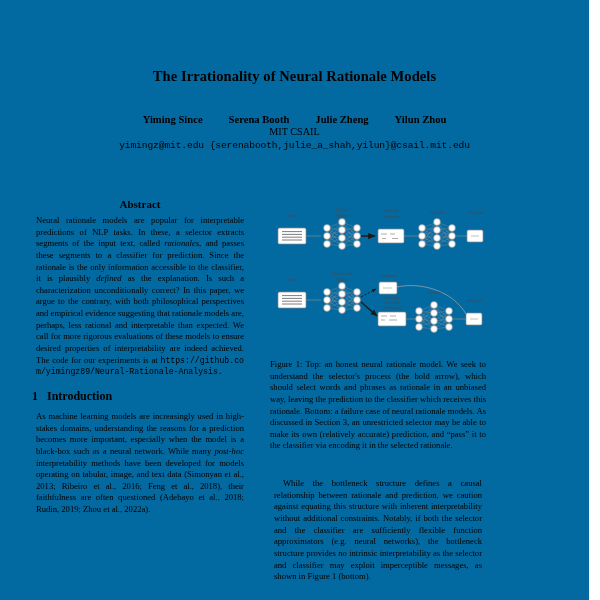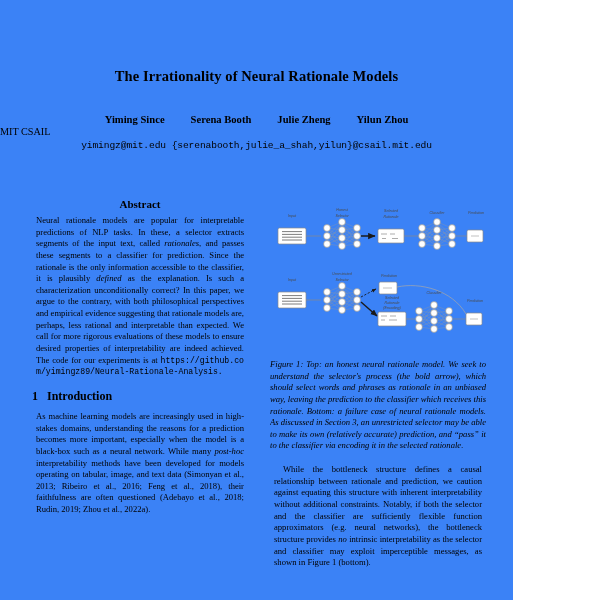--- a/index.html
+++ b/index.html
@@ -9,23 +9,23 @@
   }
   body {
     width: 600px;
     height: 600px;
     overflow: hidden;
     font-family: "Liberation Serif", serif;
     color: #000000;
   }
   .page {
     position: relative;
-    width: 513px;
+    width: 589px;
     height: 600px;
-    background: #3b82f6;
+    background: #0369a1;
   }
 
   
   .paper-title {
     text-align: center;
     font-size: 14.5px;
     font-weight: bold;
     letter-spacing: 0.1px;
     margin: 0;
     padding: 68px 60px 0 60px;
@@ -33,21 +33,21 @@
   }
   .authors-row {
     display: flex;
     justify-content: center;
     gap: 26px;
     margin-top: 29px;
     font-size: 10.6px;
     font-weight: bold;
   }
   .affiliation {
-    text-align: left;
+    text-align: center;
     font-size: 10.2px;
     margin-top: 1px;
   }
   .emails {
     text-align: center;
     font-family: "Liberation Mono", monospace;
     font-size: 9.6px;
     margin-top: 3px;
     letter-spacing: -0.1px;
   }
@@ -96,22 +96,21 @@
   }
   .mono-url {
     font-family: "Liberation Mono", monospace;
     font-size: 8.2px;
     word-break: break-all;
   }
   .italic { font-style: italic; }
 
   
   .figure-block {
-    margin: 0 0 12px 0;
-    font-style: italic;
+    margin: 0 0 26px 0;
   }
   .figure-img {
     width: 100%;
     display: block;
   }
   .figure-caption {
     font-size: 8.6px;
     line-height: 1.355;
     text-align: justify;
     margin: 9px 0 0 0;

